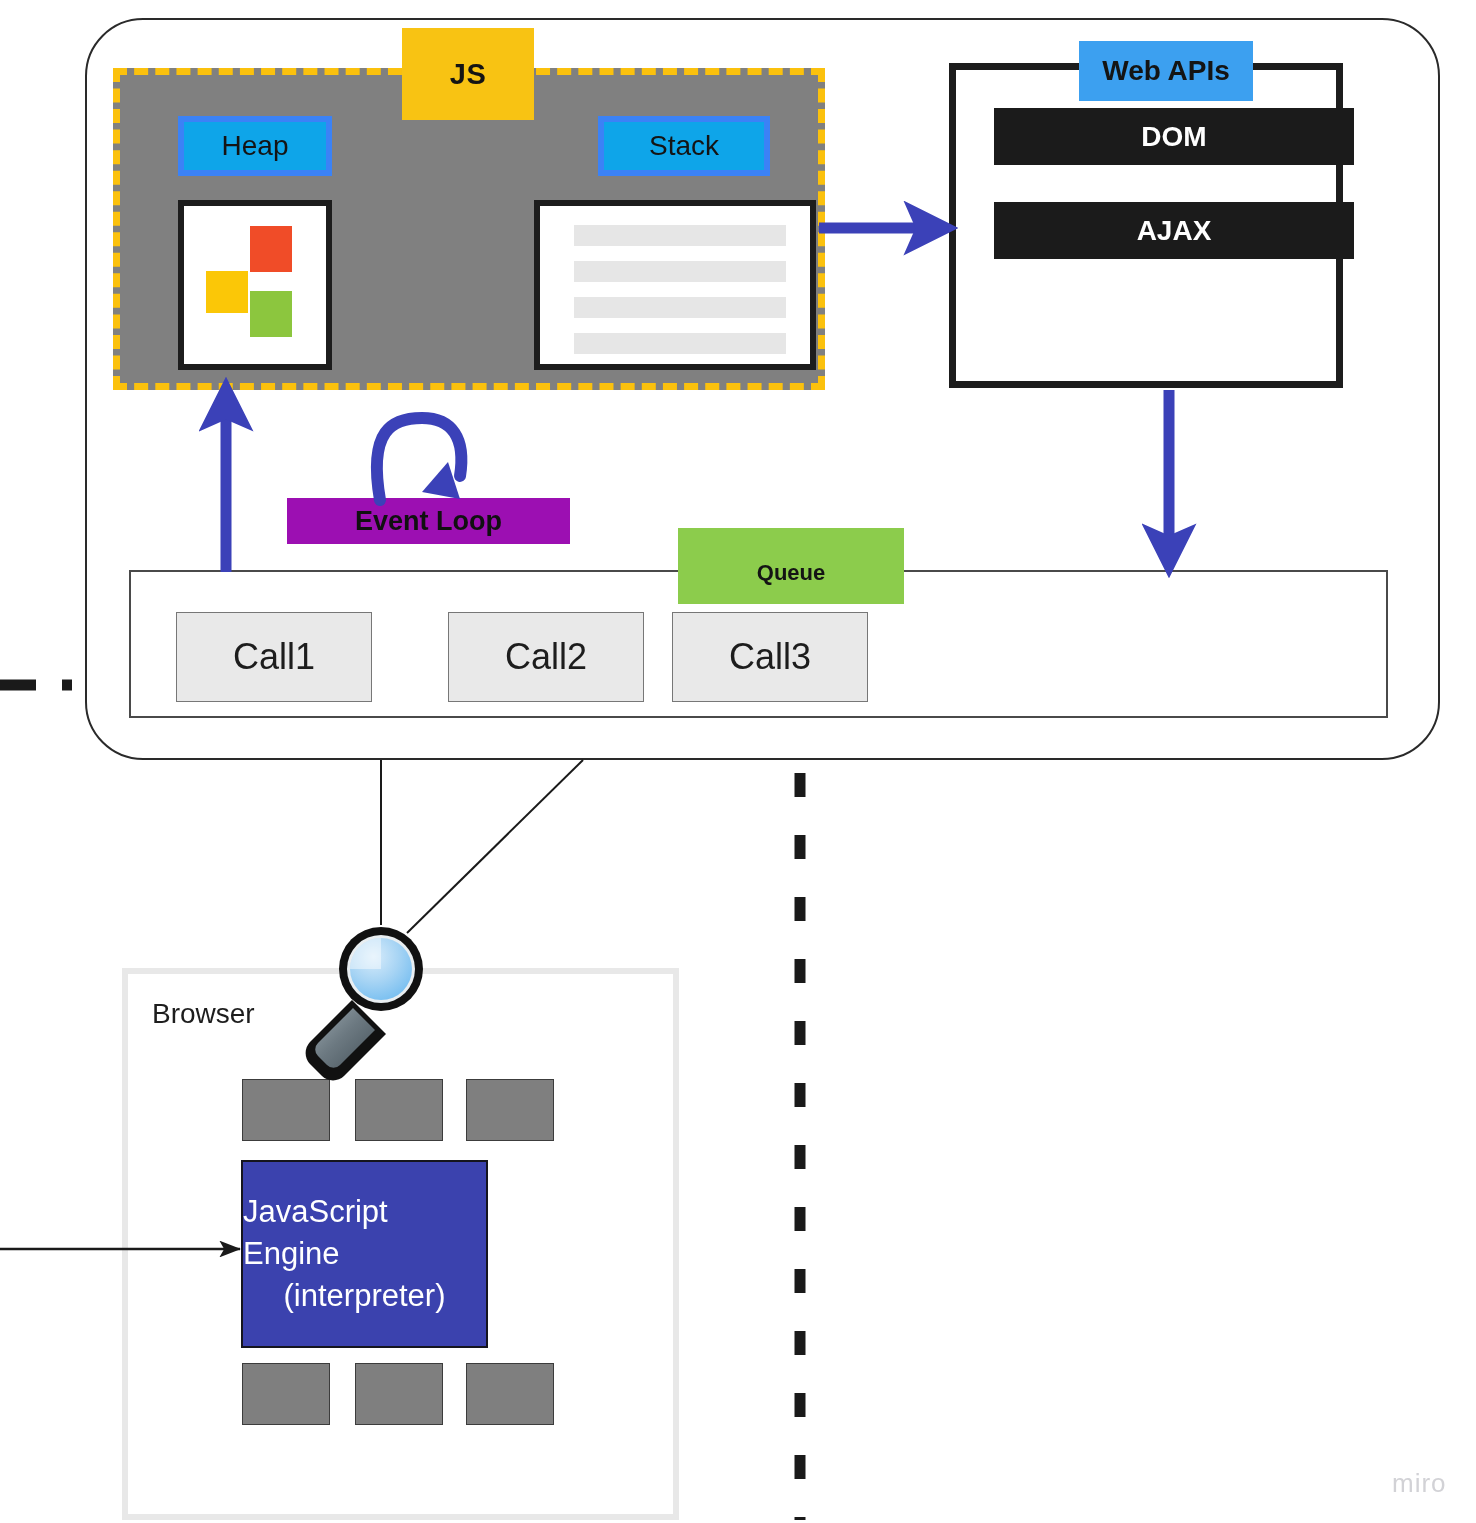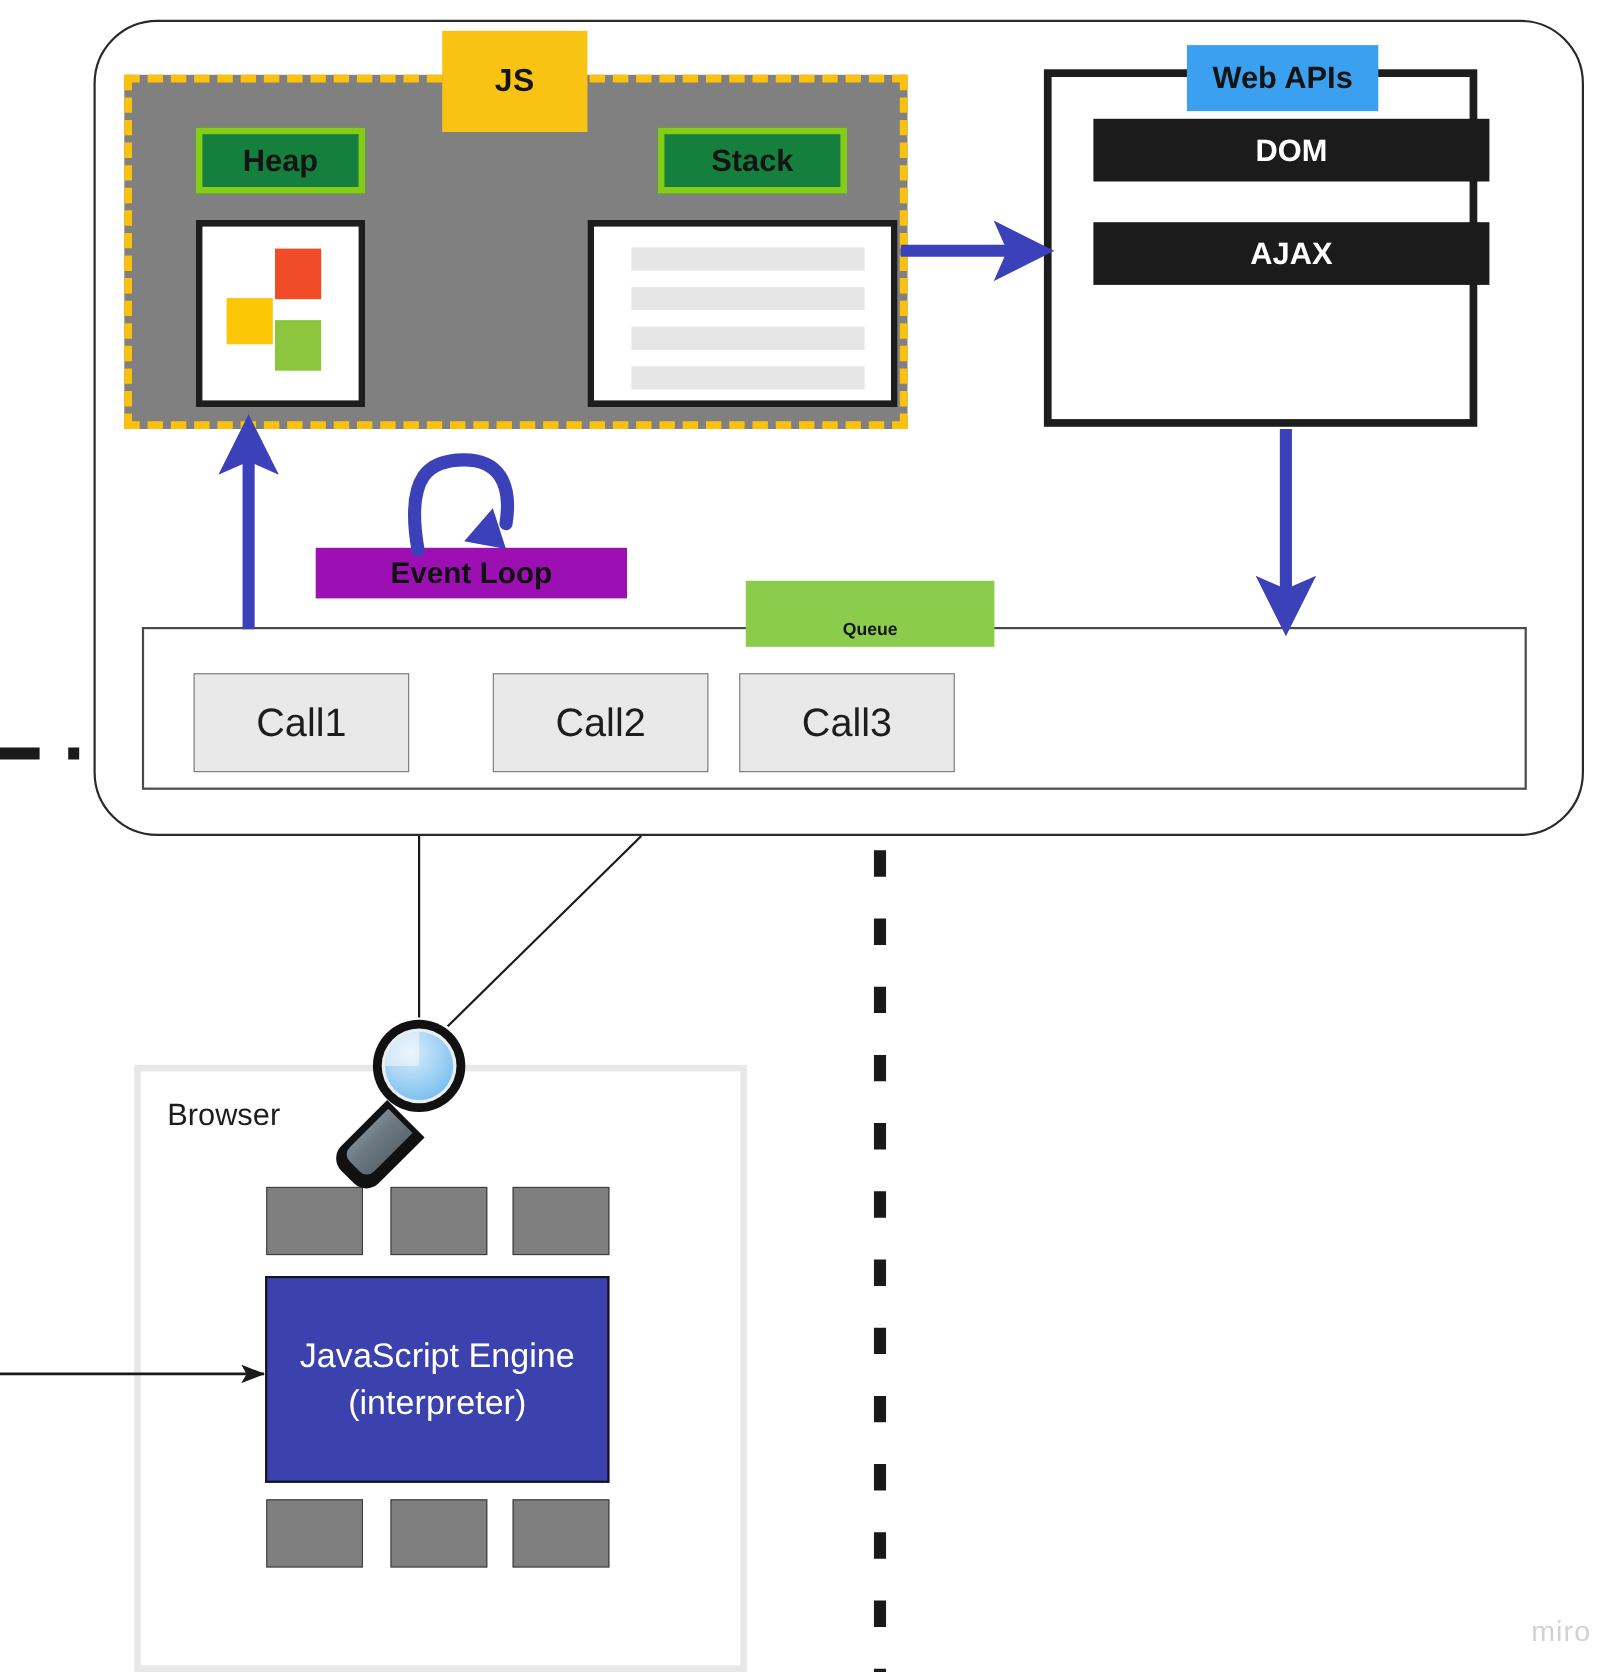--- a/index.html
+++ b/index.html
@@ -50,27 +50,27 @@
     display: flex;
     align-items: center;
     justify-content: center;
     font-weight: bold;
     font-size: 29px;
     color: #141414;
     letter-spacing: 0.5px;
   }
 
   .label-box {
-    background: #15803d;
-    border: 6px solid #84cc16;
-    box-sizing: border-box;
-    display: flex;
-    align-items: center;
-    justify-content: center;
-    font-weight: bold;
+    background: #0ea5e9;
+    border: 6px solid #3b82f6;
+    box-sizing: border-box;
+    display: flex;
+    align-items: center;
+    justify-content: center;
+    font-weight: normal;
     font-size: 28px;
     color: #141414;
   }
   #heap-label { left: 178px; top: 116px; width: 154px; height: 60px; }
   #stack-label { left: 598px; top: 116px; width: 172px; height: 60px; }
 
   .content-box {
     background: #ffffff;
     border: 6px solid #1d1d1d;
     box-sizing: border-box;
@@ -144,29 +144,29 @@
     width: 1259px;
     height: 148px;
     border: 2px solid #4a4a4a;
     box-sizing: border-box;
     background: transparent;
   }
   #queue-badge {
     left: 678px;
     top: 528px;
     width: 226px;
-    height: 60px;
+    height: 76px;
     background: #8CCC4C;
     display: flex;
     align-items: flex-end;
     justify-content: center;
-    padding-bottom: 6px;
-    box-sizing: border-box;
-    font-weight: bold;
-    font-size: 16px;
+    padding-bottom: 18px;
+    box-sizing: border-box;
+    font-weight: bold;
+    font-size: 22px;
     color: #141414;
   }
   .call-box {
     position: absolute;
     top: 612px;
     width: 196px;
     height: 90px;
     background: #e9e9e9;
     border: 1.5px solid #777777;
     box-sizing: border-box;
@@ -197,21 +197,21 @@
     position: absolute;
     width: 88px;
     height: 62px;
     background: #7f7f7f;
     border: 1.5px solid #3c3c3c;
     box-sizing: border-box;
   }
   #js-engine-box {
     left: 241px;
     top: 1160px;
-    width: 313px;
+    width: 247px;
     height: 188px;
     background: #3B42AE;
     border: 2.5px solid #15151e;
     box-sizing: border-box;
     display: flex;
     flex-direction: column;
     align-items: center;
     justify-content: center;
     color: #ffffff;
     font-size: 31px;

